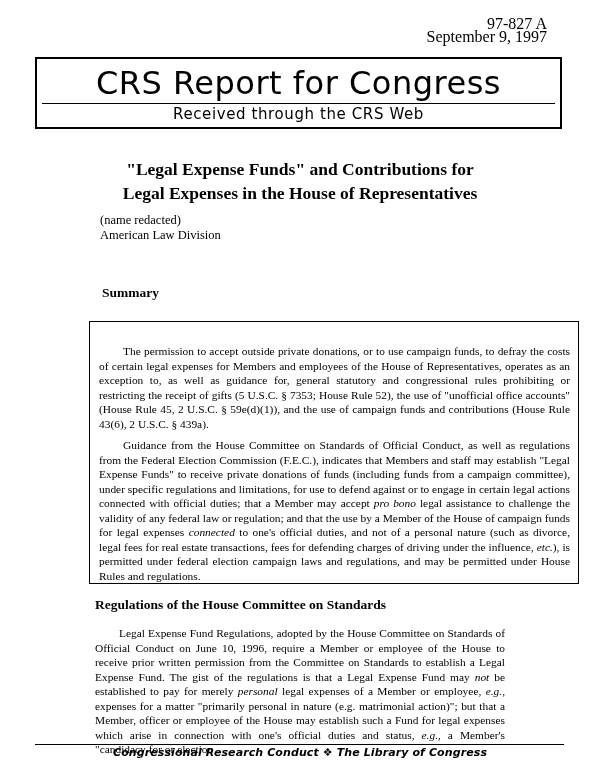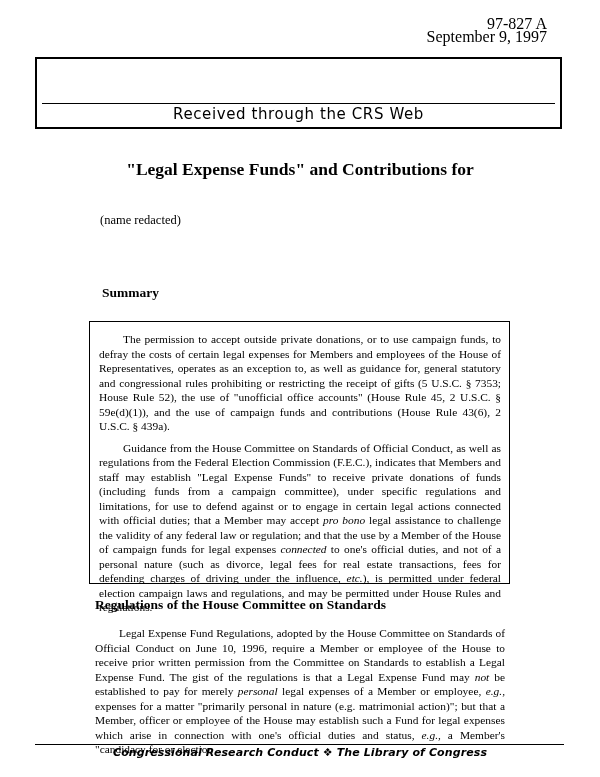--- a/index.html
+++ b/index.html
@@ -7,49 +7,52 @@
     .abs { position: absolute; }
     .reportno { right: 53px; top: 17px; text-align: right; font-family: "Liberation Serif", serif; font-size: 16px; line-height: 13px; }
     .header-box { left: 35px; top: 57px; width: 527px; height: 72px; border: 2px solid #000; box-sizing: border-box; }
     .header-title { left: 0; right: 0; top: 6px; text-align: center; font-family: "DejaVu Sans", sans-serif; font-size: 32px; line-height: 36px; letter-spacing: 0.5px; font-weight: normal; }
     .header-rule { left: 5px; right: 5px; top: 44px; height: 0; border-top: 1px solid #000; }
     .header-sub { left: 0; right: 0; top: 46px; text-align: center; font-family: "DejaVu Sans", sans-serif; font-size: 15px; line-height: 18px; letter-spacing: 0.6px; }
     .doc-title { left: 60px; right: 60px; top: 157px; text-align: center; font-family: "Liberation Serif", serif; font-weight: bold; font-size: 17.5px; line-height: 24px; }
     .byline { left: 100px; right: 100px; top: 213px; text-align: left; font-family: "Liberation Serif", serif; font-size: 12.5px; line-height: 15px; }
     .section-head { font-family: "Liberation Serif", serif; font-weight: bold; font-size: 13.5px; line-height: 16px; }
     .summary-head { left: 102px; top: 285px; }
-    .summary-box { left: 89px; top: 321px; width: 421px; height: 263px; border: 1.5px solid #000; box-sizing: border-box; padding: 10px 8px 0 9px; }
+    .summary-box { left: 89px; top: 321px; width: 490px; height: 263px; border: 1.5px solid #000; box-sizing: border-box; padding: 22px 8px 0 9px; }
     .para { font-family: "Liberation Serif", serif; font-size: 11.4px; line-height: 14.5px; text-align: justify; text-indent: 24px; margin: 0; }
     .para + .para { margin-top: 7px; }
     .reg-head { left: 95px; top: 597px; }
     .reg-body { left: 95px; top: 626px; width: 410px; }
     .footer-rule { left: 35px; top: 744px; width: 529px; height: 0; border-top: 1px solid #000; }
     .footer-text { left: 0; right: 0; top: 746px; text-align: center; font-family: "DejaVu Sans", sans-serif; font-weight: bold; font-style: italic; font-size: 11px; line-height: 14px; letter-spacing: 0.1px; }
     .footer-text .glyph { font-style: normal; }
     i { font-style: italic; }
   </style>
 </head>
 <body>
 
 <div class="abs reportno">
   <div>97-827 A</div>
   <div>September 9, 1997</div>
 </div>
 
 <div class="abs header-box">
+  <div class="abs header-title">CRS Report for Congress</div>
   <div class="abs header-rule"></div>
   <div class="abs header-sub">Received through the CRS Web</div>
 </div>
 
 <div class="abs doc-title">
   <div>"Legal Expense Funds" and Contributions for</div>
+  <div>Legal Expenses in the House of Representatives</div>
 </div>
 
 <div class="abs byline">
   <div>(name redacted)</div>
+  <div>American Law Division</div>
 </div>
 
 <div class="abs section-head summary-head">Summary</div>
 
 <div class="abs summary-box">
   <p class="para">The permission to accept outside private donations, or to use campaign funds, to defray the costs of certain legal expenses for Members and employees of the House of Representatives, operates as an exception to, as well as guidance for, general statutory and congressional rules prohibiting or restricting the receipt of gifts (5 U.S.C. § 7353; House Rule 52), the use of "unofficial office accounts" (House Rule 45, 2 U.S.C. § 59e(d)(1)), and the use of campaign funds and contributions (House Rule 43(6), 2 U.S.C. § 439a).</p>
   <p class="para"><span>Guidance from the House Committee on Standards of Official Conduct, as well as regulations from the Federal Election Commission (F.E.C.), indicates that Members and staff may establish "Legal Expense Funds" to receive private donations of funds (including funds from a campaign committee), under specific regulations and limitations, for use to defend against or to engage in certain legal actions connected with official duties; that a Member may accept </span><i>pro bono</i><span> legal assistance to challenge the validity of any federal law or regulation; and that the use by a Member of the House of campaign funds for legal expenses </span><i>connected</i><span> to one's official duties, and not of a personal nature (such as divorce, legal fees for real estate transactions, fees for defending charges of driving under the influence, </span><i>etc.</i><span>), is permitted under federal election campaign laws and regulations, and may be permitted under House Rules and regulations.</span></p>
 </div>
 
 <div class="abs section-head reg-head">Regulations of the House Committee on Standards</div>

